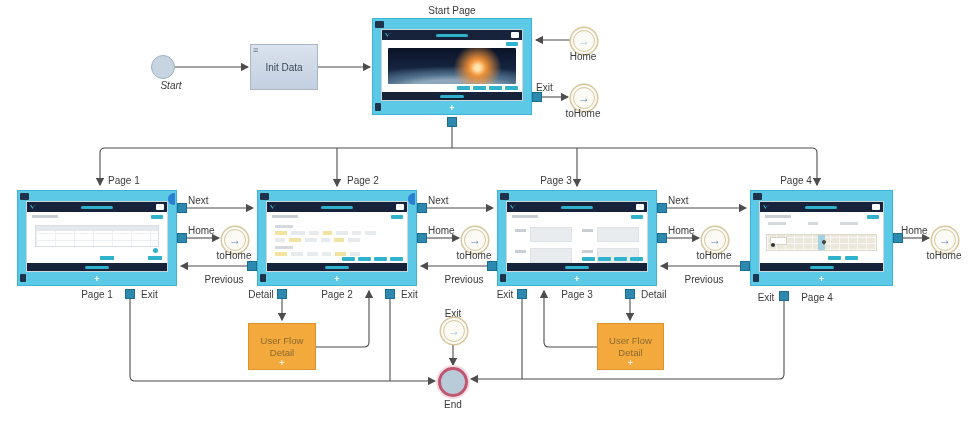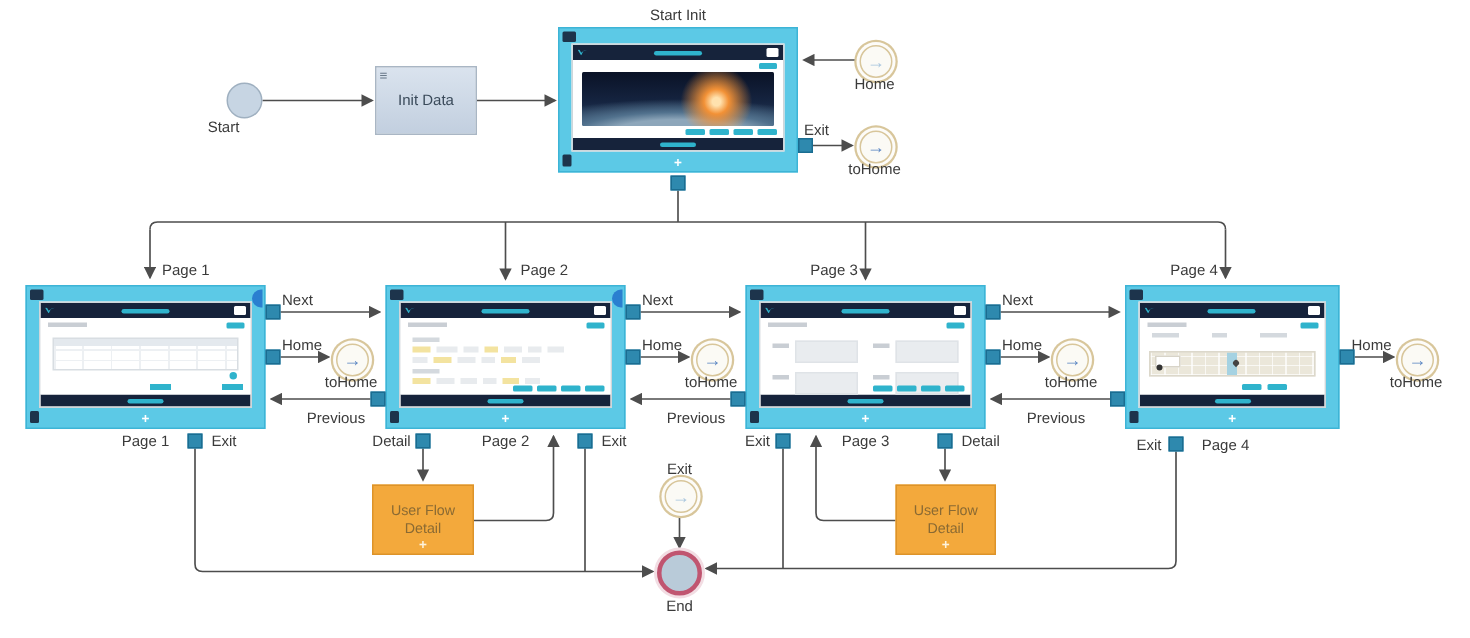--- a/index.html
+++ b/index.html
@@ -123,27 +123,27 @@
     <path class="e" d="M316,347 H364 Q369,347 369,342 V291" marker-end="url(#arr)"></path>
     <path class="e" d="M597,347 H549 Q544,347 544,342 V291" marker-end="url(#arr)"></path>
     <path class="e" d="M453,343 V365" marker-end="url(#arr)"></path>
     <path class="e" d="M130,299 V376 Q130,381 135,381 H435" marker-end="url(#arr)"></path>
     <path class="e" d="M390,299 V381"></path>
     <path class="e" d="M784,301 V374 Q784,379 779,379 H471" marker-end="url(#arr)"></path>
     <path class="e" d="M522,299 V379"></path>
   </svg>
 
   <div class="start-node"></div>
-  <span class="lbl c" style="left:149px;top:81px;">Start</span>
+  <span class="lbl c" style="left:171px;top:81px;font-style:italic;">Start</span>
   <div class="task" style="left:250px;top:44px;width:68px;height:46px;">
     <span class="menu">≡</span>
     <span>Init Data</span>
   </div>
 
-  <span class="lbl c" style="left:452px;top:6px;">Start Init</span>
+  <span class="lbl c" style="left:452px;top:6px;">Start Page</span>
   <div class="frame" style="left:372px;top:18px;width:160px;height:97px;">
     <span class="ficon"></span>
     <span class="ficon bl"></span>
     <div class="inner">
       <div class="hdr">
           <i class="logo"></i>
           <i class="hpill"></i>
           <i class="wbtn"></i>
         </div>
       <div class="content">

